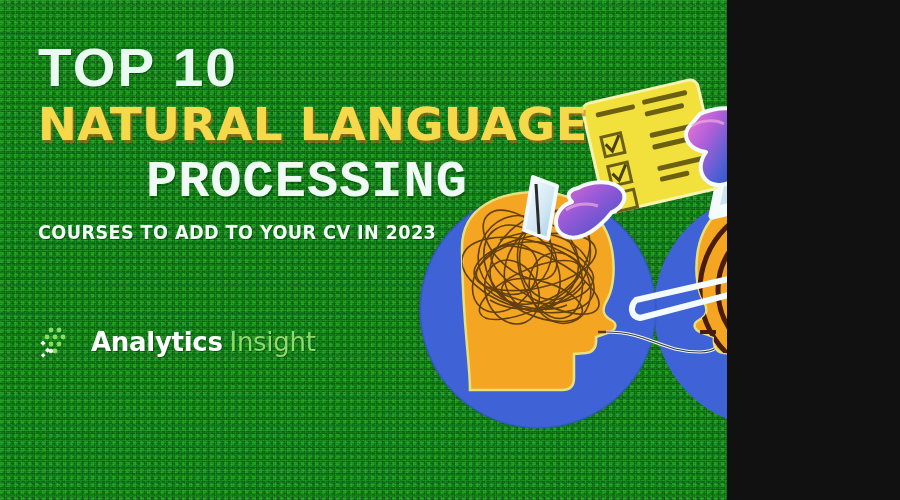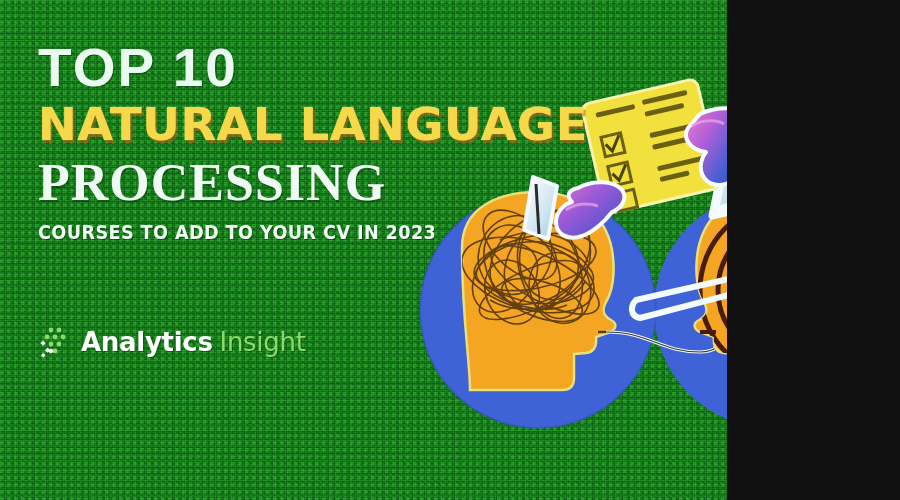--- a/index.html
+++ b/index.html
@@ -54,40 +54,41 @@
     font-family:"DejaVu Sans","Liberation Sans",sans-serif;
     font-weight:700;font-size:45px;line-height:1;
     letter-spacing:.5px;
     color:#f5d94a;
     transform:scaleX(1.03);transform-origin:left center;
     text-shadow:2px 3px 0 rgba(190,90,20,.55), 0 0 1px rgba(255,230,120,.9);
     white-space:nowrap;
     margin:0 0 10px 0;
   }
   .l-proc{
-    font-family:Liberation Serif, serif;
+    font-family:Liberation Mono, monospace;
     font-weight:700;font-size:52px;line-height:1;
     letter-spacing:1px;
     color:#eefaf3;
     transform:scaleX(1.0);transform-origin:left center;
     text-shadow:1px 2px 0 rgba(0,40,0,.40);
     margin:0 0 14px 0;
+    text-align:right;
   }
   .l-sub{
     font-family:"DejaVu Sans","Liberation Sans",sans-serif;
     font-weight:700;font-size:19px;line-height:1;
     letter-spacing:.4px;
     color:#f2fdf6;
     transform:scaleX(.93);transform-origin:left center;
     text-shadow:1px 1px 0 rgba(0,40,0,.45);
     white-space:nowrap;margin:0;
   }
 
   
-  .logo{position:absolute;left:38px;top:326px;display:flex;align-items:center;gap:13px;z-index:40;}
+  .logo{position:absolute;left:38px;top:326px;display:flex;align-items:center;gap:23px;z-index:40;}
   .logo-mark{position:relative;width:30px;height:32px;flex:0 0 auto;}
   .logo-word{
     font-family:"DejaVu Sans","Liberation Sans",sans-serif;
     font-weight:700;font-size:26px;letter-spacing:-.3px;
     text-shadow:1px 1px 0 rgba(0,40,0,.4);
   }
   .logo-word .w1{color:#ffffff;}
   .logo-word .w2{color:#8fd96a;margin-left:7px;font-weight:400;}
 
   

